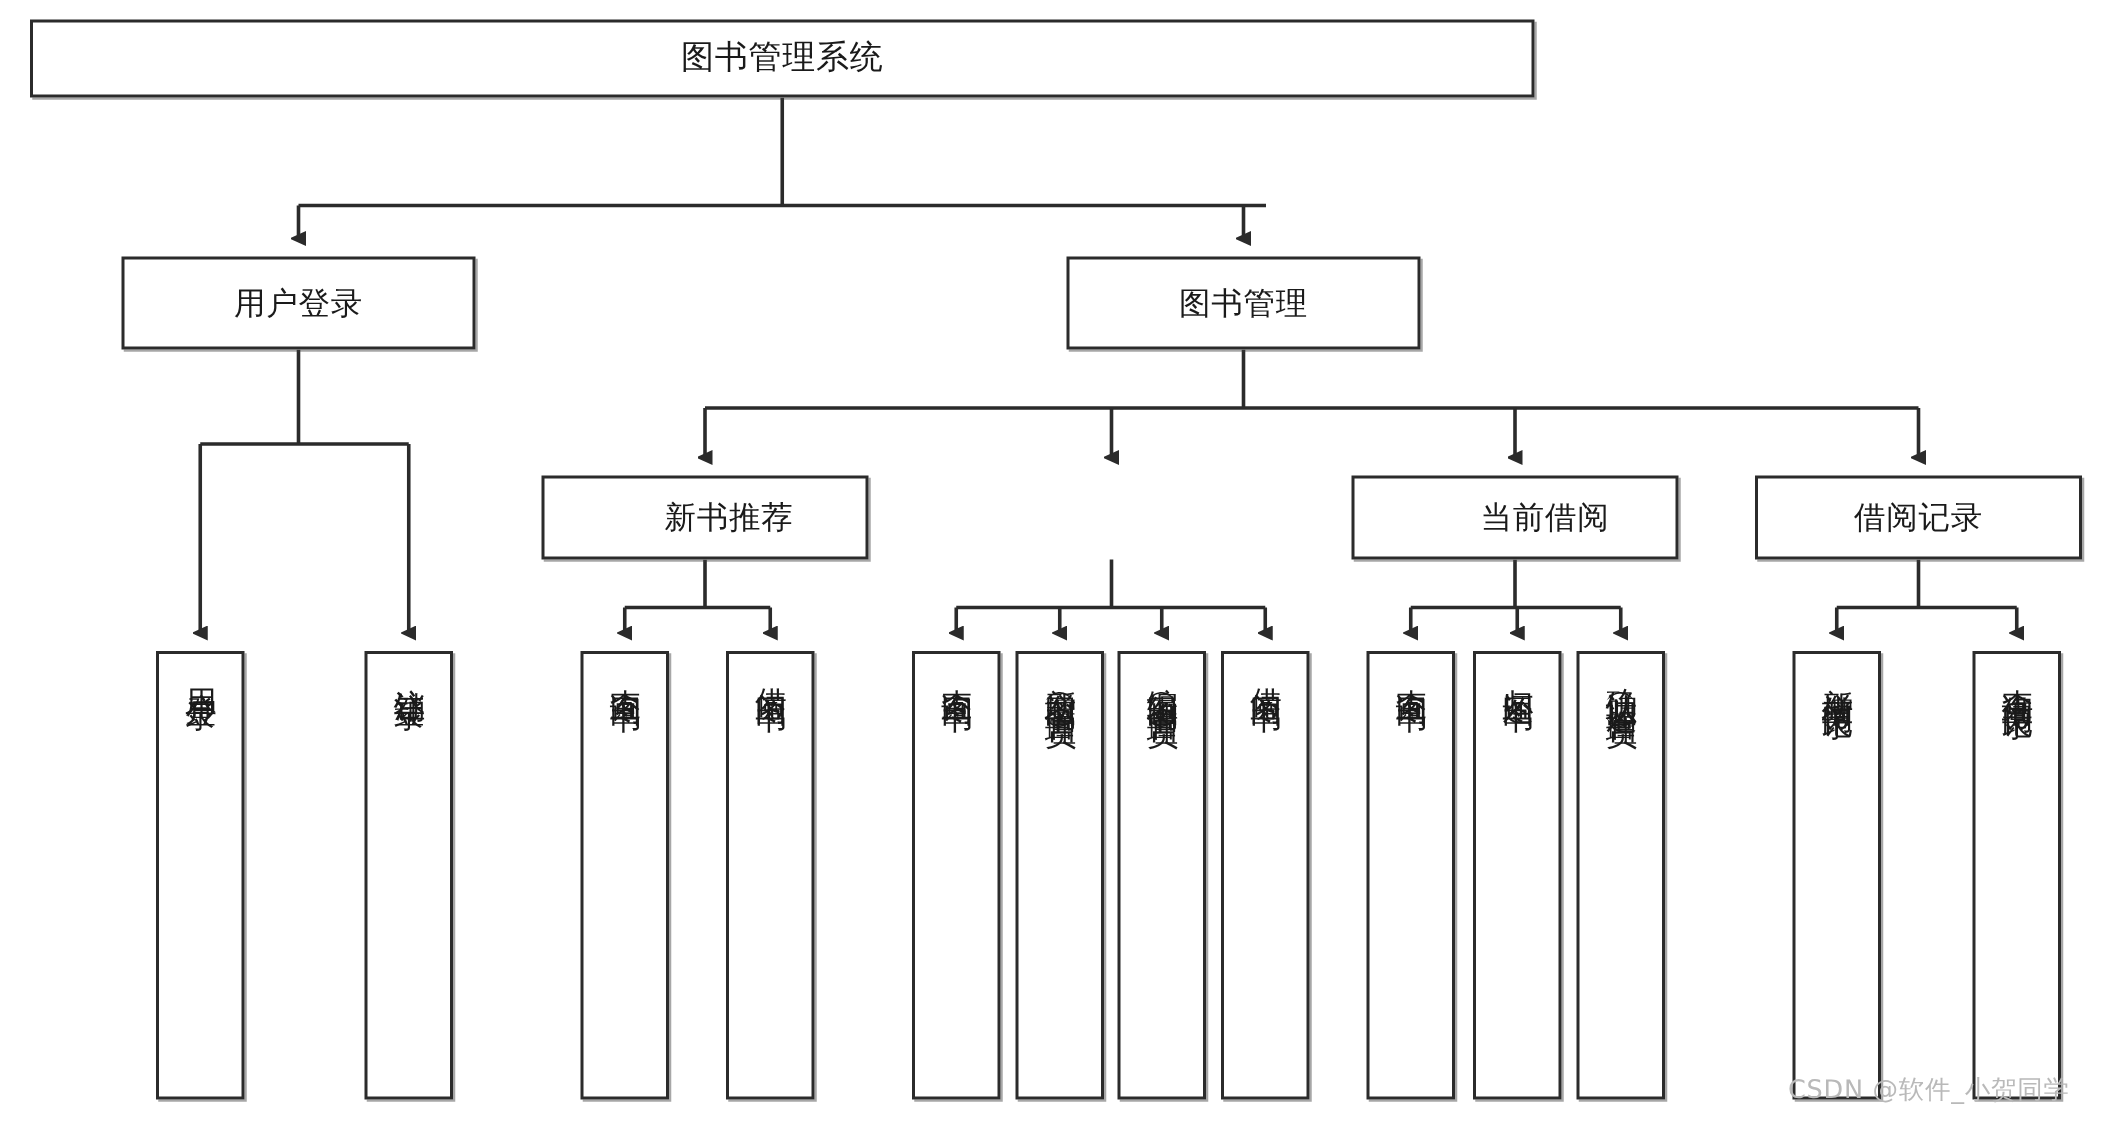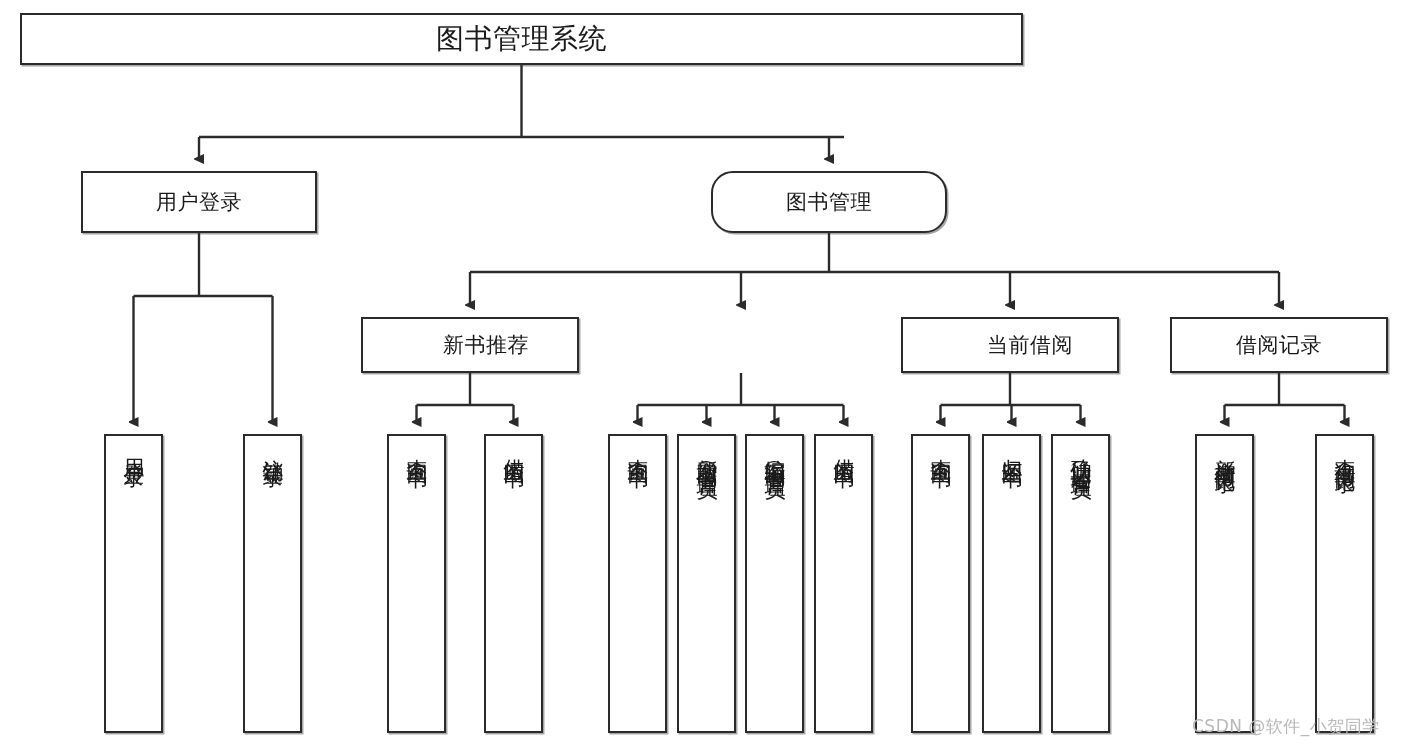--- a/index.html
+++ b/index.html
@@ -41,21 +41,21 @@
     text-align: center;
     line-height: 1.28;
     letter-spacing: 0.5px;
     white-space: nowrap;
   }
   
   .node.horiz .node-label {
     font-size: 21px;
   }
   .node.root .node-label {
-    font-size: 28px;
+    font-size: 22px;
   }
   
   .node.vert {
     align-items: flex-start;
     justify-content: center;
     padding-top: 6px;
   }
   .node.vert .node-label {
     writing-mode: vertical-rl;
     text-orientation: upright;
@@ -128,21 +128,21 @@
     </g>
   </svg>
 
   <div class="node horiz root" style="left:20px; top:13px; width:1003px; height:52px;">
     <span class="node-label">图书管理系统</span>
   </div>
 
   <div class="node horiz" style="left:81px; top:171px; width:236px; height:62px;">
     <span class="node-label">用户登录</span>
   </div>
-  <div class="node horiz" style="left:711px; top:171px; width:236px; height:62px;border-radius:22px;">
+  <div class="node horiz" style="left:711px; top:171px; width:236px; height:62px;">
     <span class="node-label">图书管理</span>
   </div>
 
   <div class="node horiz" style="left:361px; top:317px; width:218px; height:56px;padding-left:32px;">
     <span class="node-label">新书推荐</span>
   </div>
   <div class="node horiz" style="left:901px; top:317px; width:218px; height:56px;padding-left:40px;">
     <span class="node-label">当前借阅</span>
   </div>
   <div class="node horiz" style="left:1170px; top:317px; width:218px; height:56px;">

